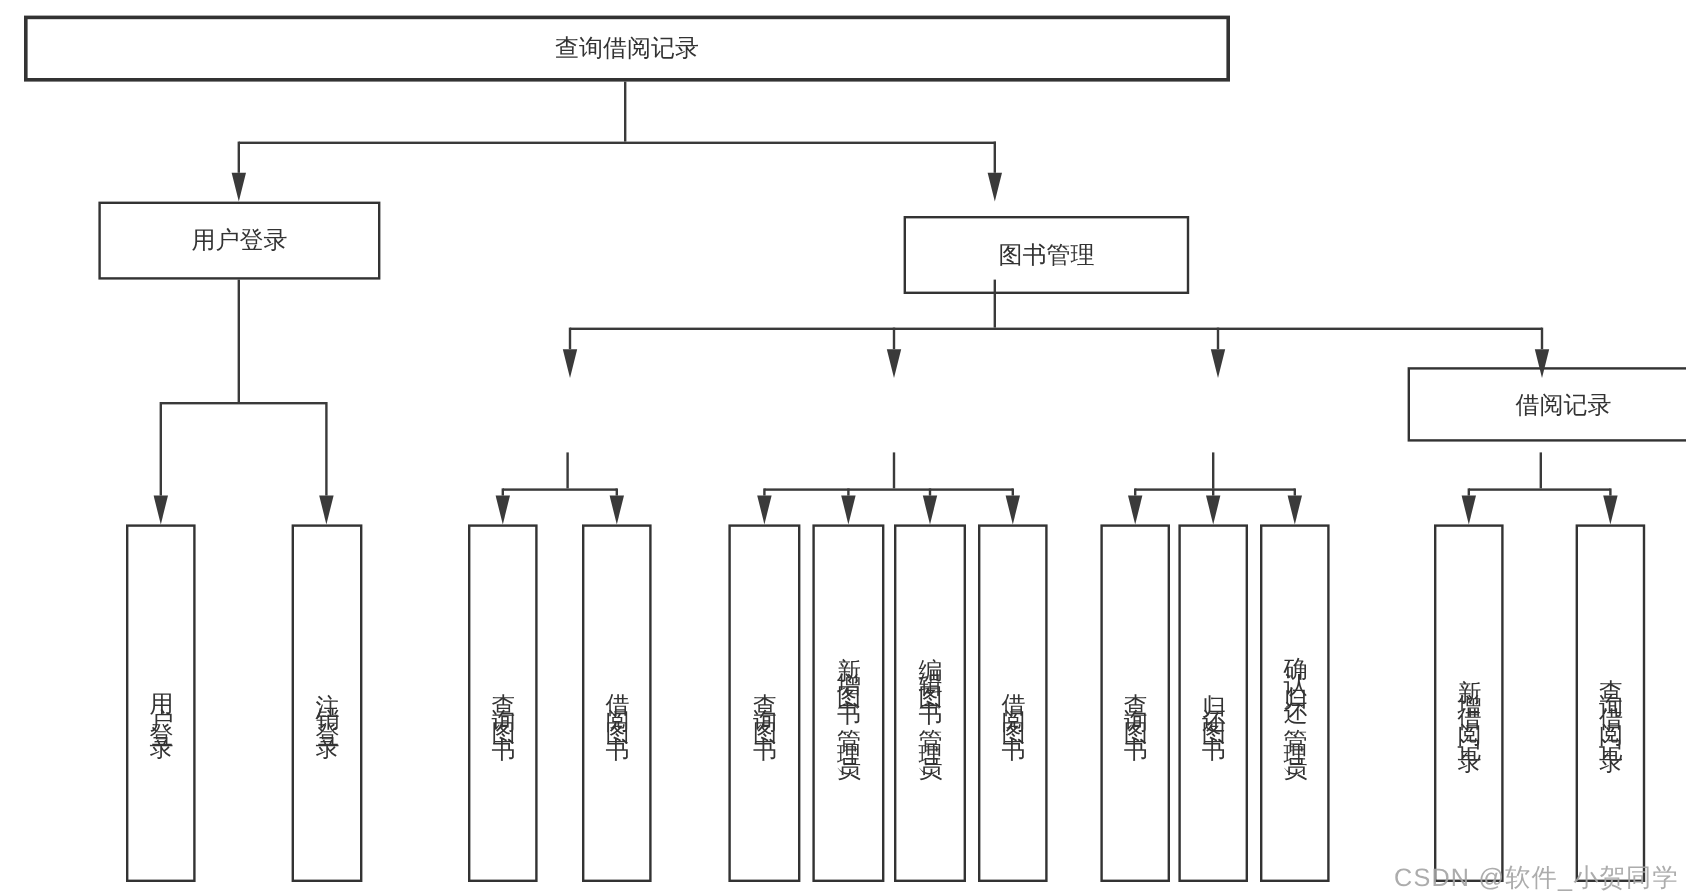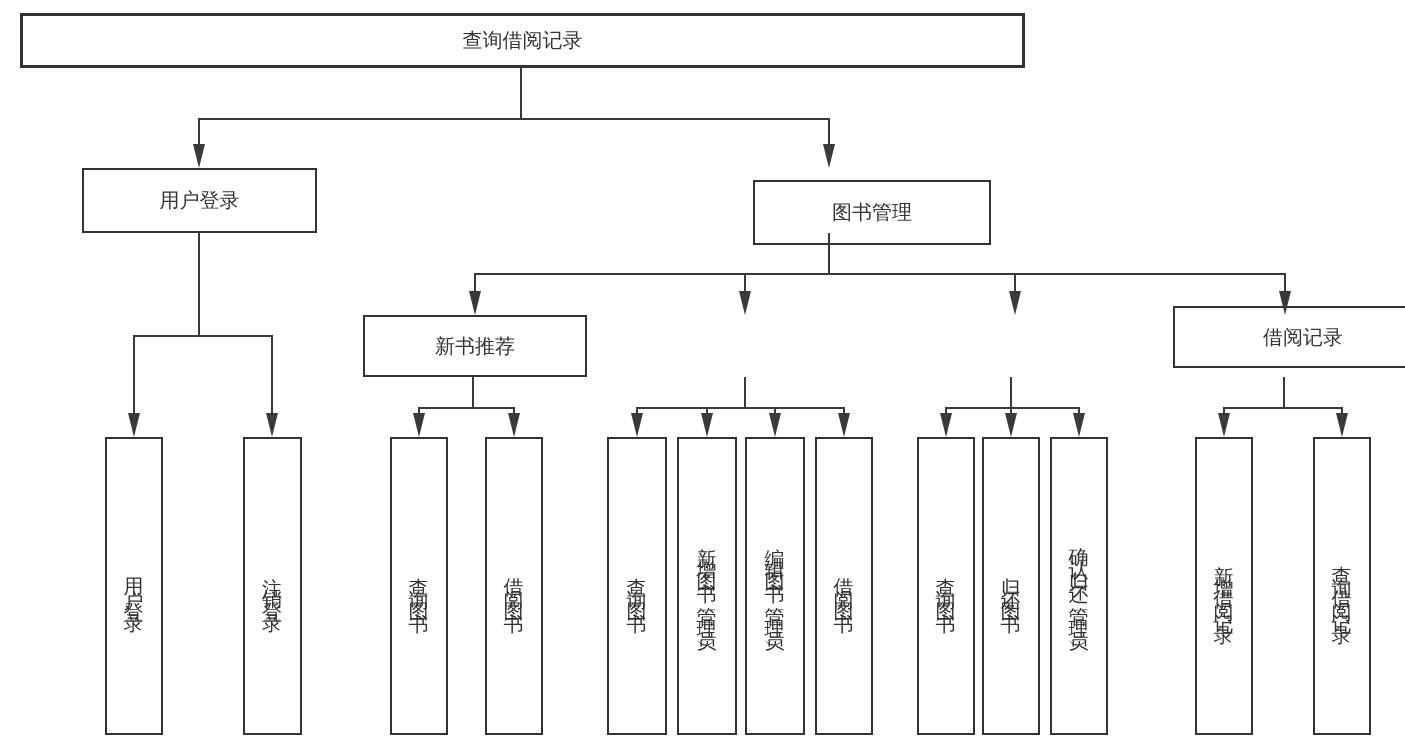--- a/index.html
+++ b/index.html
@@ -34,21 +34,20 @@
 <body>
 
 <div class="canvas">
 
   <div class="box root" style="left:20px;top:13px;width:1005px;height:55px;">查询借阅记录</div>
 
   <div class="box" style="left:82px;top:168px;width:235px;height:65px;">用户登录</div>
 
   <div class="box" style="left:710px;top:180px;width:238px;height:65px;margin-left:43px;">图书管理</div>
 
-  <div class="box" style="left:363px;top:315px;width:224px;height:62px;">新书推荐</div>
 
 
 
   <div class="box" style="left:1173px;top:306px;width:244px;height:62px;padding-left:16px;">借阅记录</div>
 
   <div class="box vbox" style="left:105px;top:437px;width:58px;height:298px;">用户登录</div>
 
   <div class="box vbox" style="left:243px;top:437px;width:59px;height:298px;">注销登录</div>
 
   <div class="box vbox" style="left:390px;top:437px;width:58px;height:298px;">查询图书</div>
@@ -125,14 +124,15 @@
   <i class="vl" style="left:1078px;top:407px;height:6px;"></i>
   <i class="ah" style="left:1073px;top:413px;"></i>
 
   <i class="vl" style="left:1283px;top:377px;height:30px;"></i>
   <i class="hl" style="left:1224px;top:407px;width:118px;"></i>
   <i class="vl" style="left:1223px;top:407px;height:6px;"></i>
   <i class="ah" style="left:1218px;top:413px;"></i>
   <i class="vl" style="left:1341px;top:407px;height:6px;"></i>
   <i class="ah" style="left:1336px;top:413px;"></i>
 
+  <div class="watermark">CSDN @软件_小贺同学</div>
 
 </div>
 
 </body></html>

